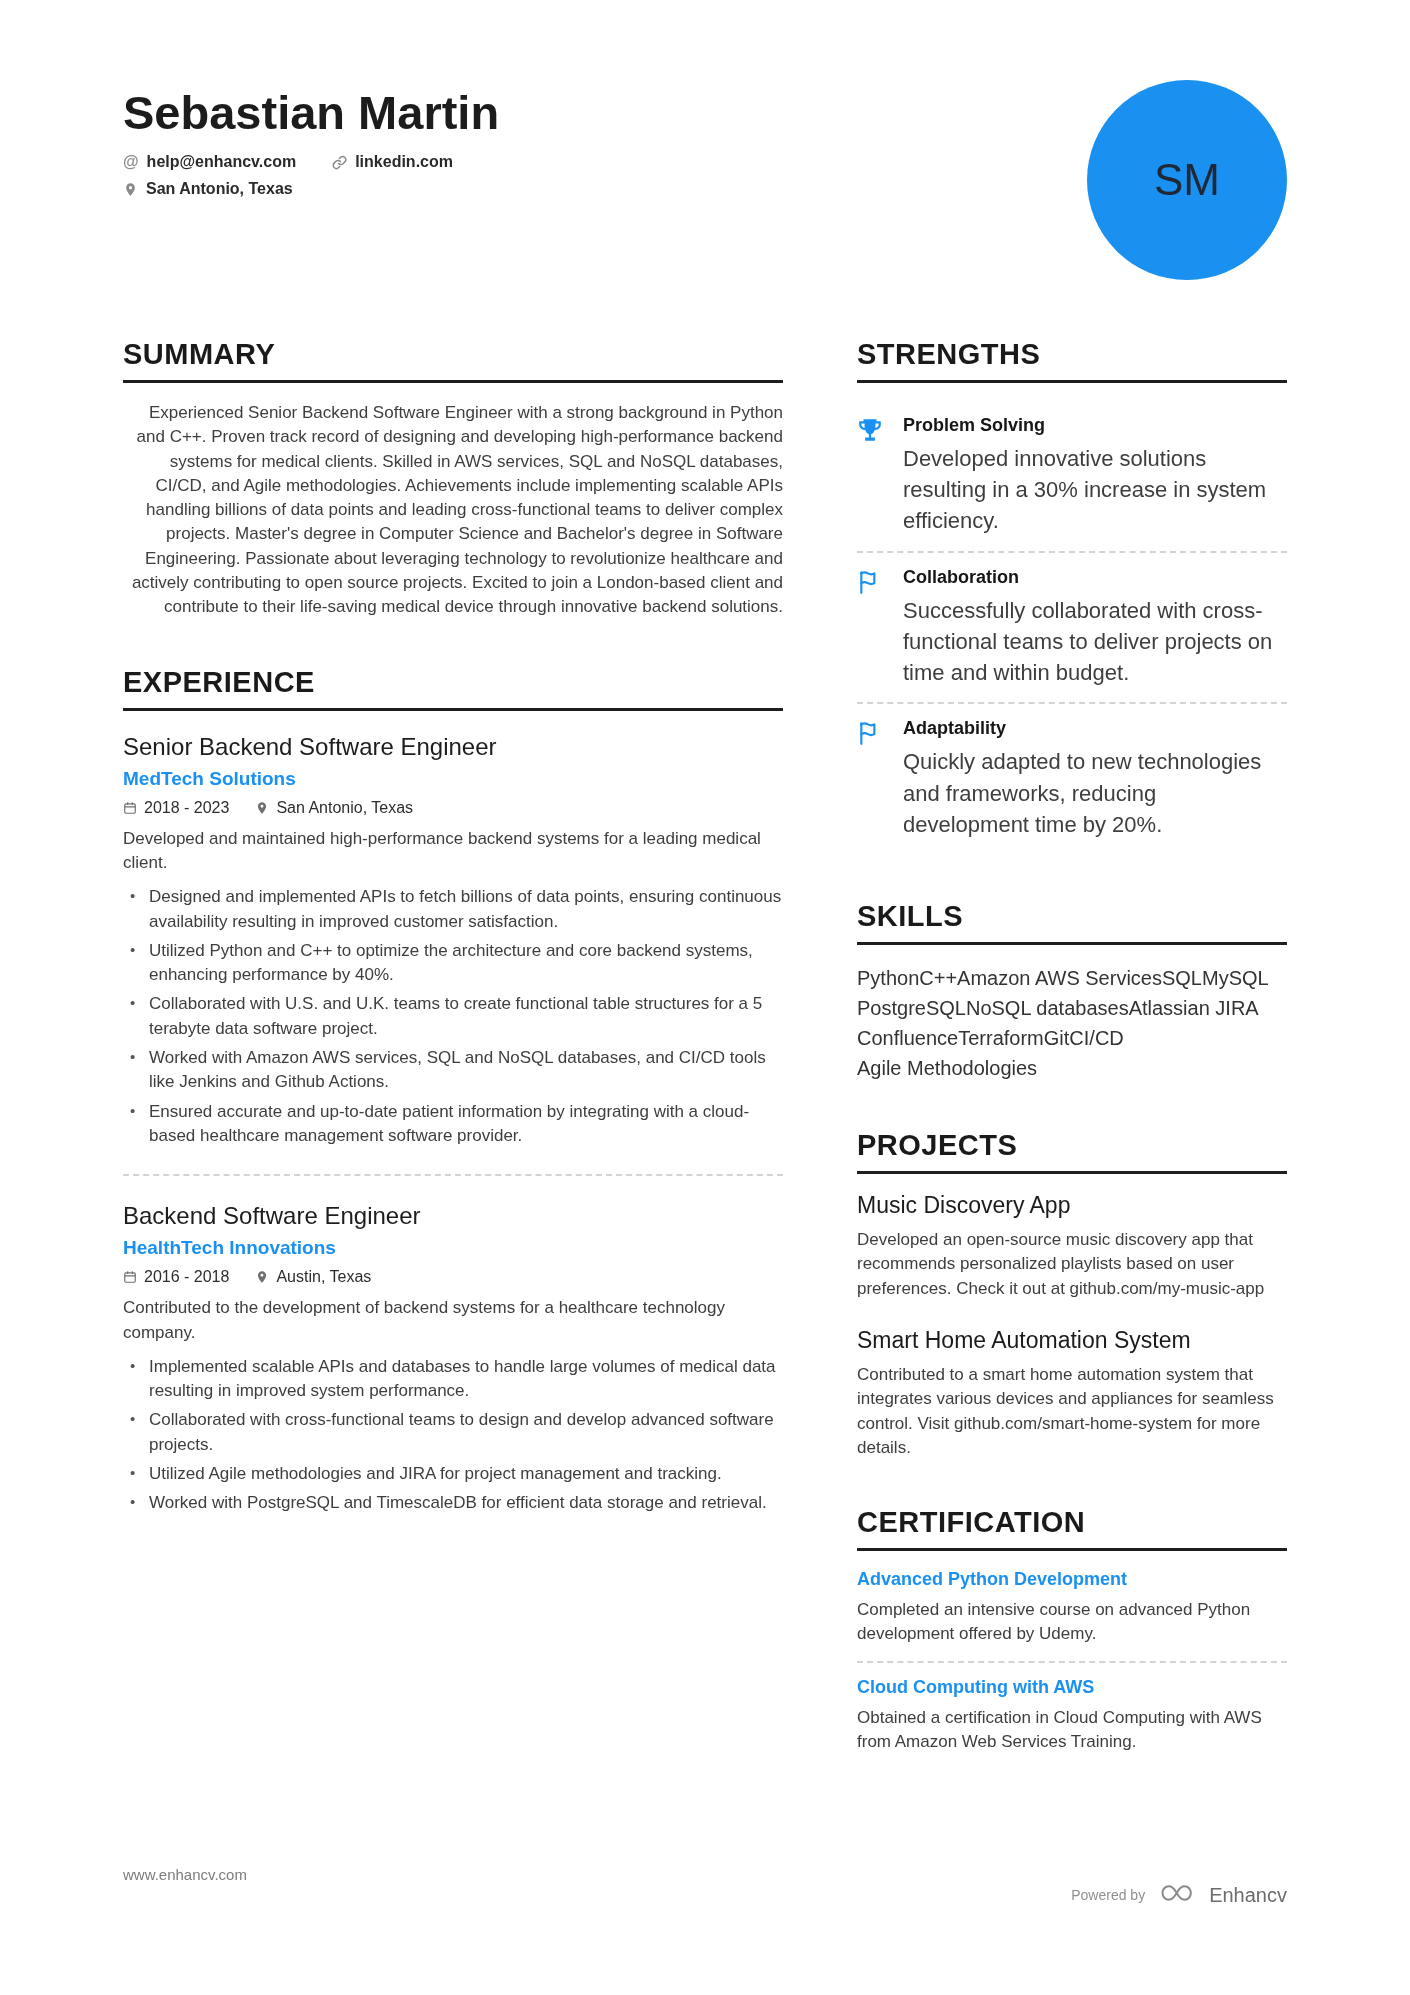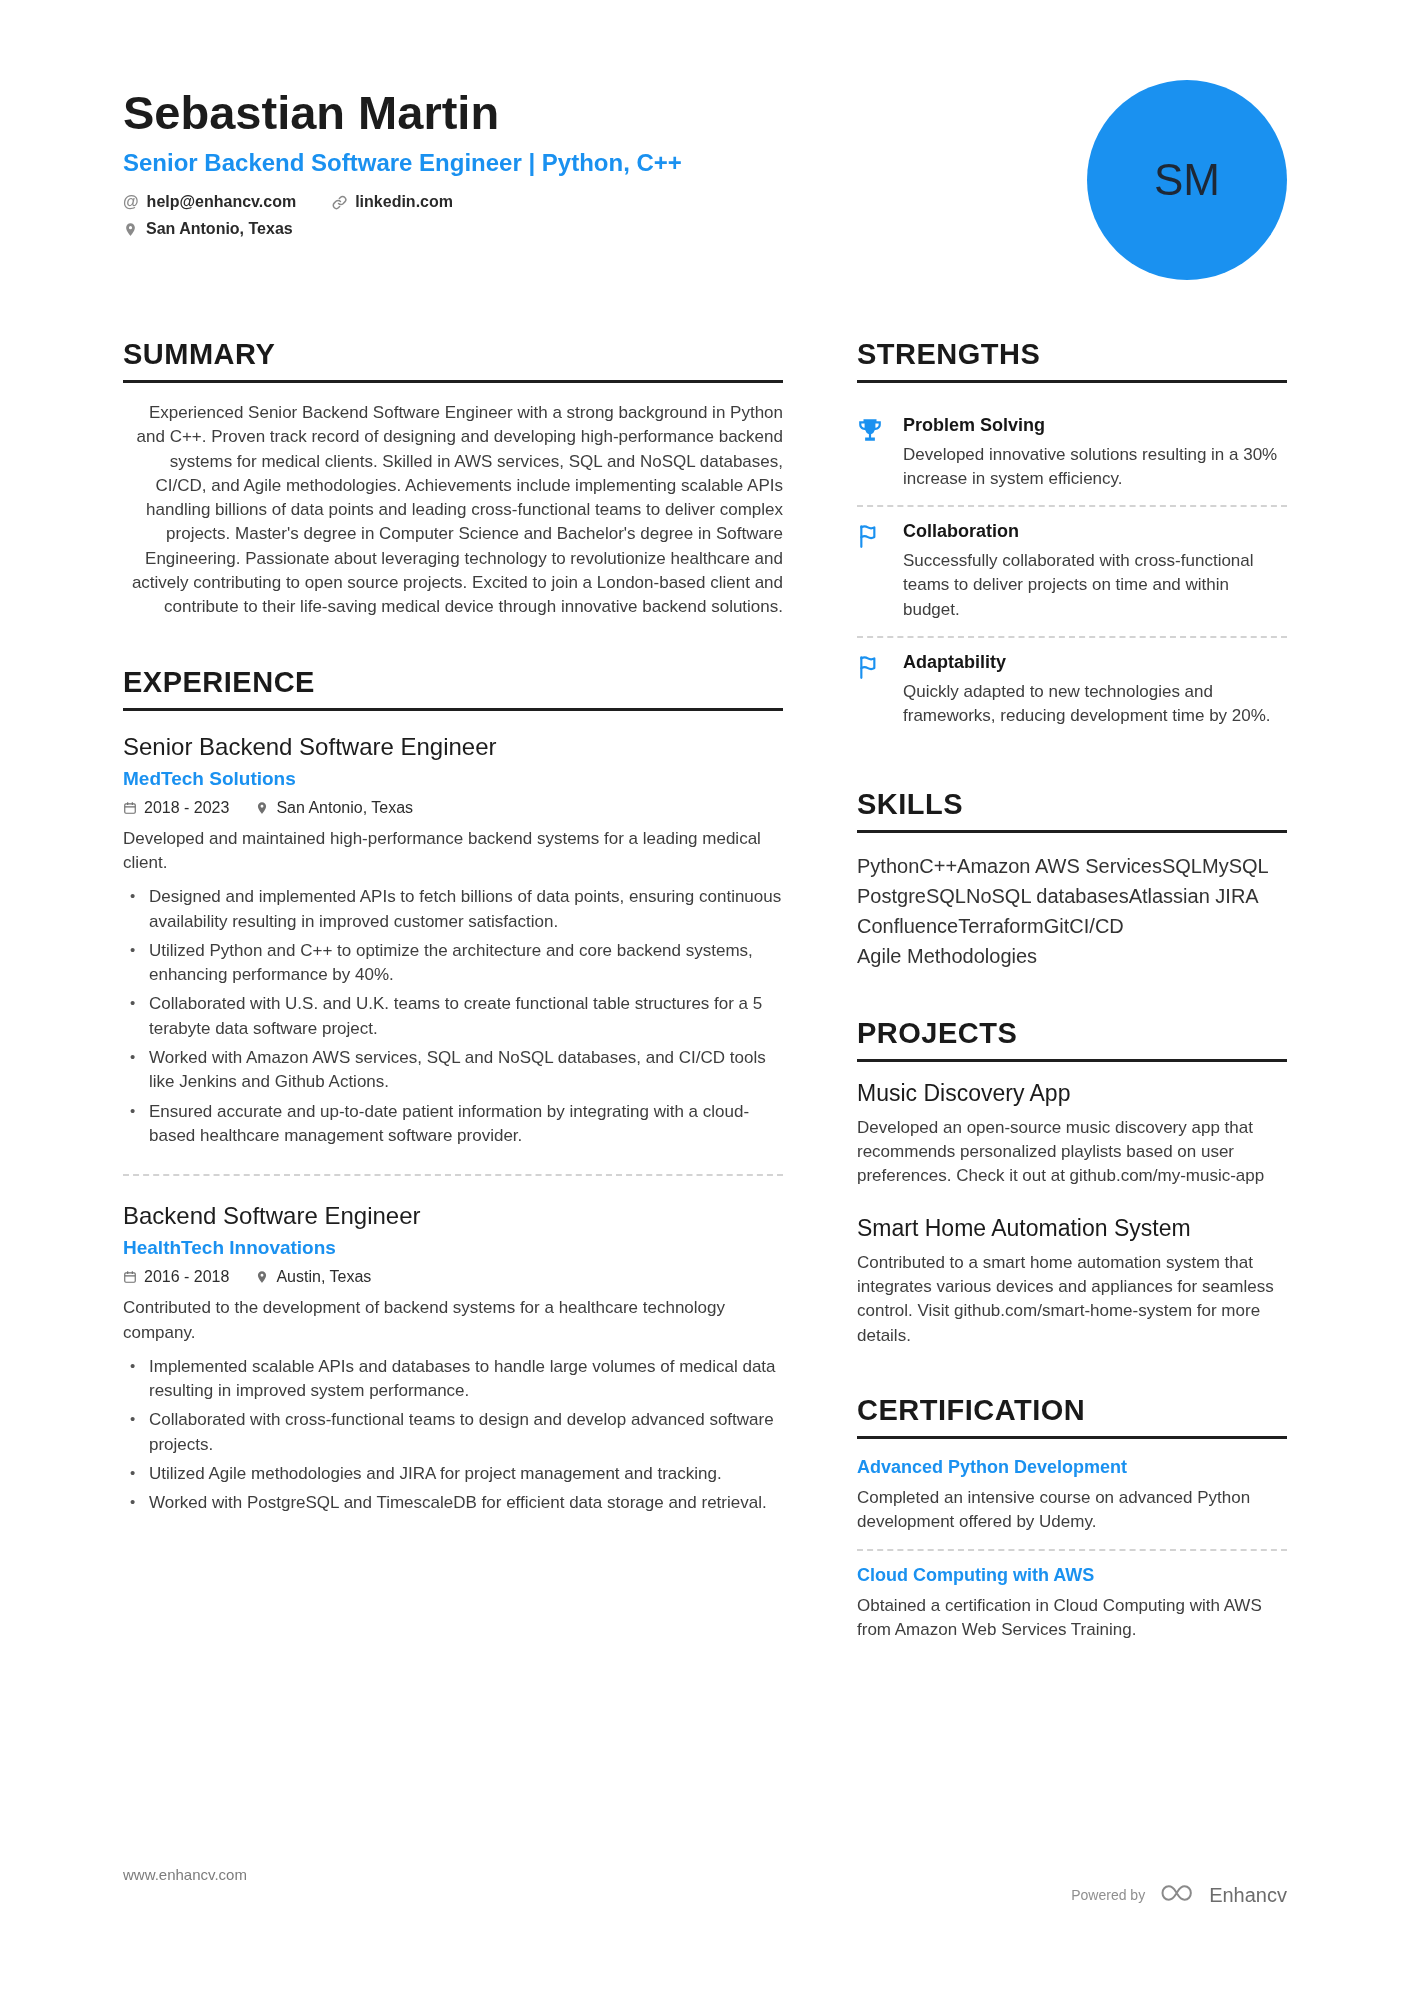--- a/index.html
+++ b/index.html
@@ -62,21 +62,21 @@
   ul.bullets li { position: relative; padding-left: 26px; margin-bottom: 5px; font-size: 17px; line-height: 1.43; color: #3e3e3e; }
   ul.bullets li::before { content: "•"; position: absolute; left: 7px; top: 0; color: #555; font-size: 15px; }
 
   
   .strength-item { display: flex; gap: 14px; padding: 14px 0; }
   .strength-item + .strength-item { border-top: 2px dashed #d3d3d3; }
   .strength-item:first-of-type { padding-top: 4px; margin-top: 28px; }
   .sicon { flex: 0 0 32px; display: flex; justify-content: flex-start; padding-top: 2px; }
   .sicon svg { width: 26px; height: 26px; }
   .strength-title { font-size: 18px; font-weight: 700; color: #161616; margin-bottom: 7px; }
-  .strength-text { font-size: 17px; line-height: 1.42; color: #3e3e3e; }
+  .strength-text { font-size: 22px; line-height: 1.42; color: #3e3e3e; }
 
   
   .skills-wrap { display: flex; flex-wrap: wrap; font-size: 20px; line-height: 1.5; color: #333333; }
   .skills-wrap span { white-space: nowrap; }
 
   
   .project { margin-bottom: 26px; }
   .project-title { margin: 0 0 9px 0; font-size: 23px; font-weight: 400; color: #1b1b1b; }
   .project-text { font-size: 17px; line-height: 1.43; color: #3e3e3e; }
 
@@ -100,21 +100,20 @@
   .brand-name { font-size: 20px; font-weight: 500; color: #6c6c6c; }
 </style>
 </head>
 <body>
 
 <div class="page">
 
   <div class="header">
     <div class="header-left">
       <h1 class="name">Sebastian Martin</h1>
-      <div class="job-headline">Senior Backend Software Engineer | Python, C++</div>
       <div class="contact-rows">
         <div class="contact-row">
           <div class="contact-item">
             <span class="cicon at-glyph">@</span>
             <span>help@enhancv.com</span>
           </div>
           <div class="contact-item">
             <span class="cicon">
               <svg viewBox="0 0 24 24" fill="none" stroke="#8a8a8a" stroke-width="2.4" stroke-linecap="round">
                 <path d="M10.5 13.5a5 5 0 0 0 7.1.4l2.9-2.9a5 5 0 0 0-7.1-7.1l-1.6 1.6"></path>

